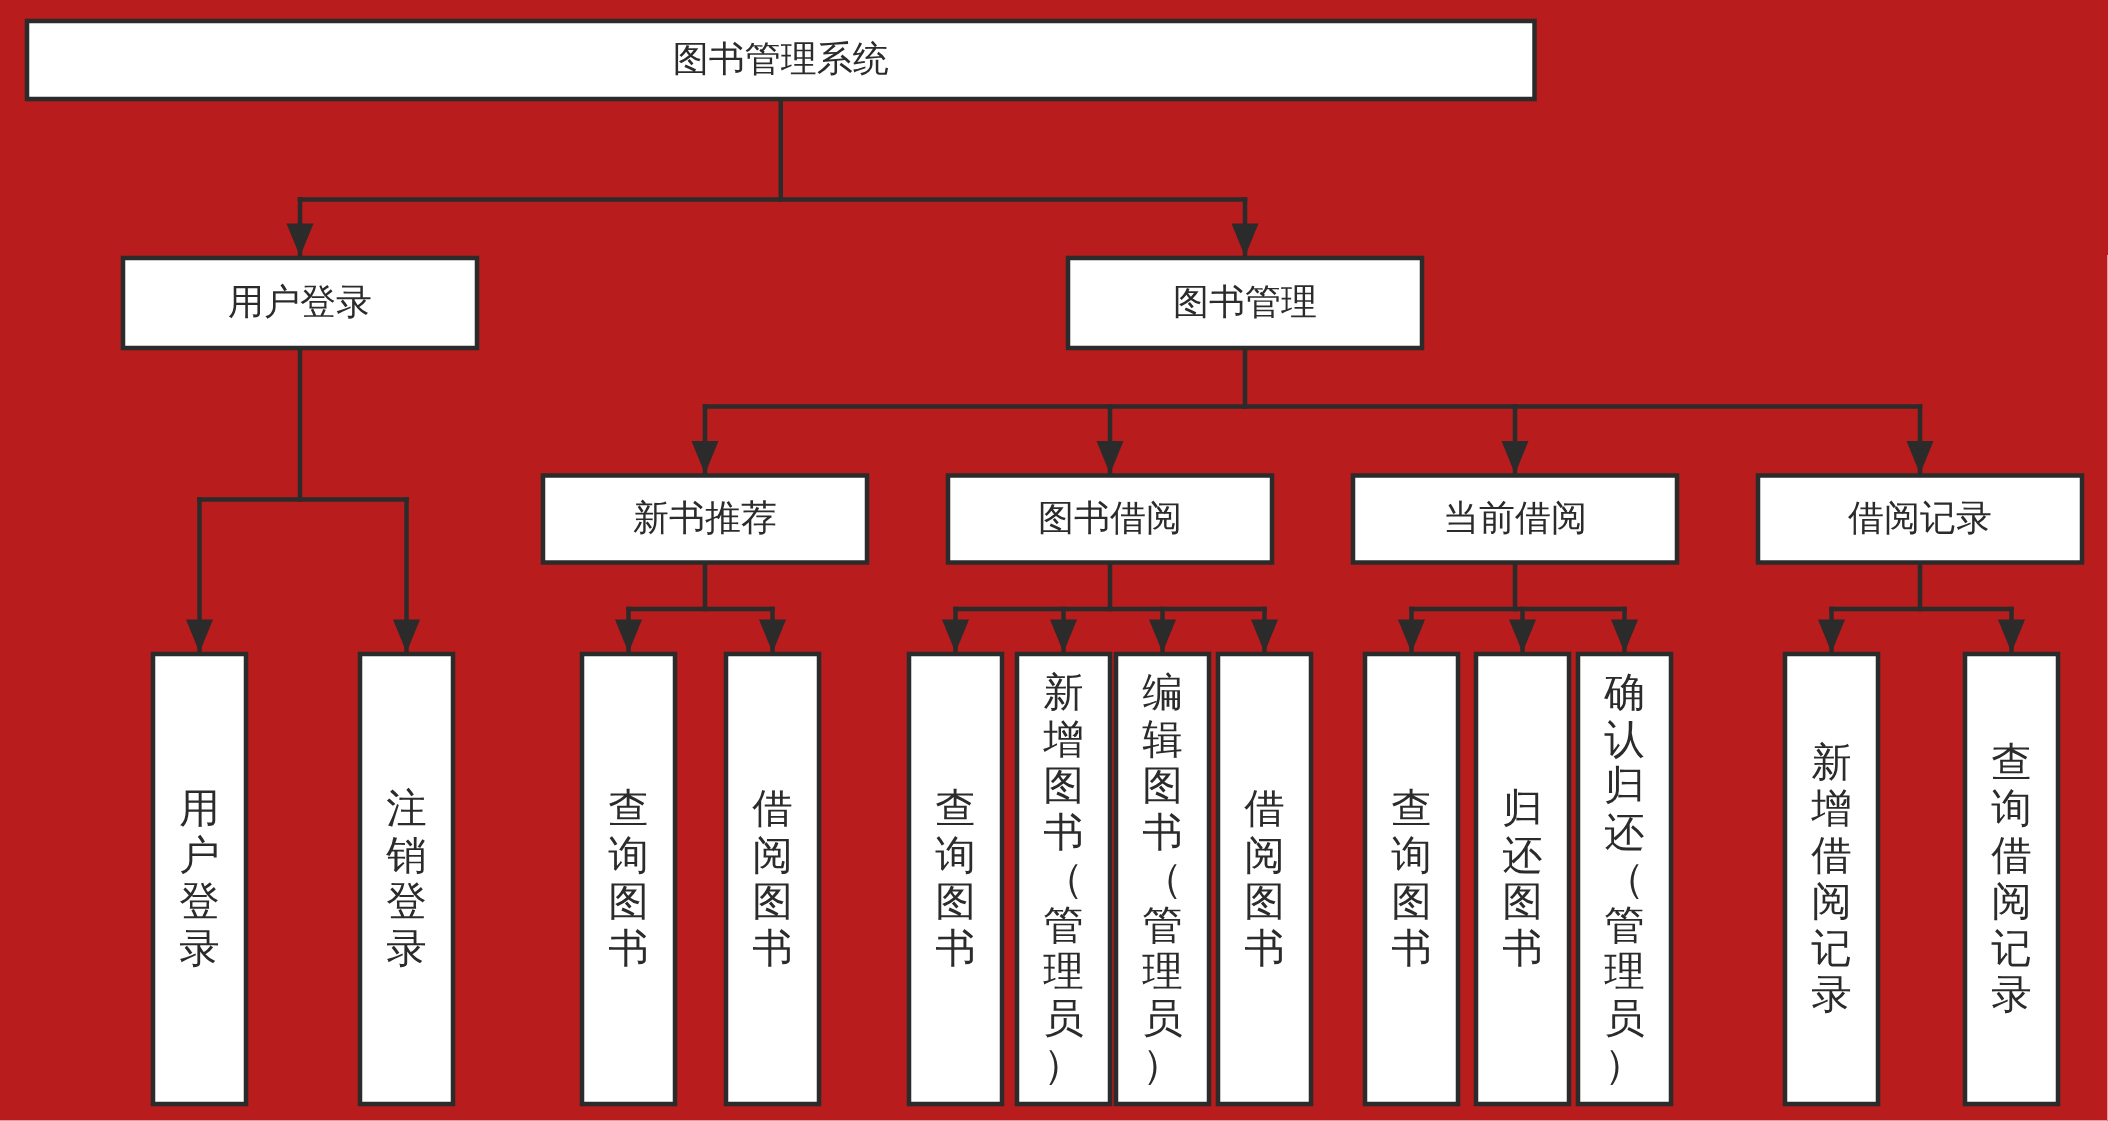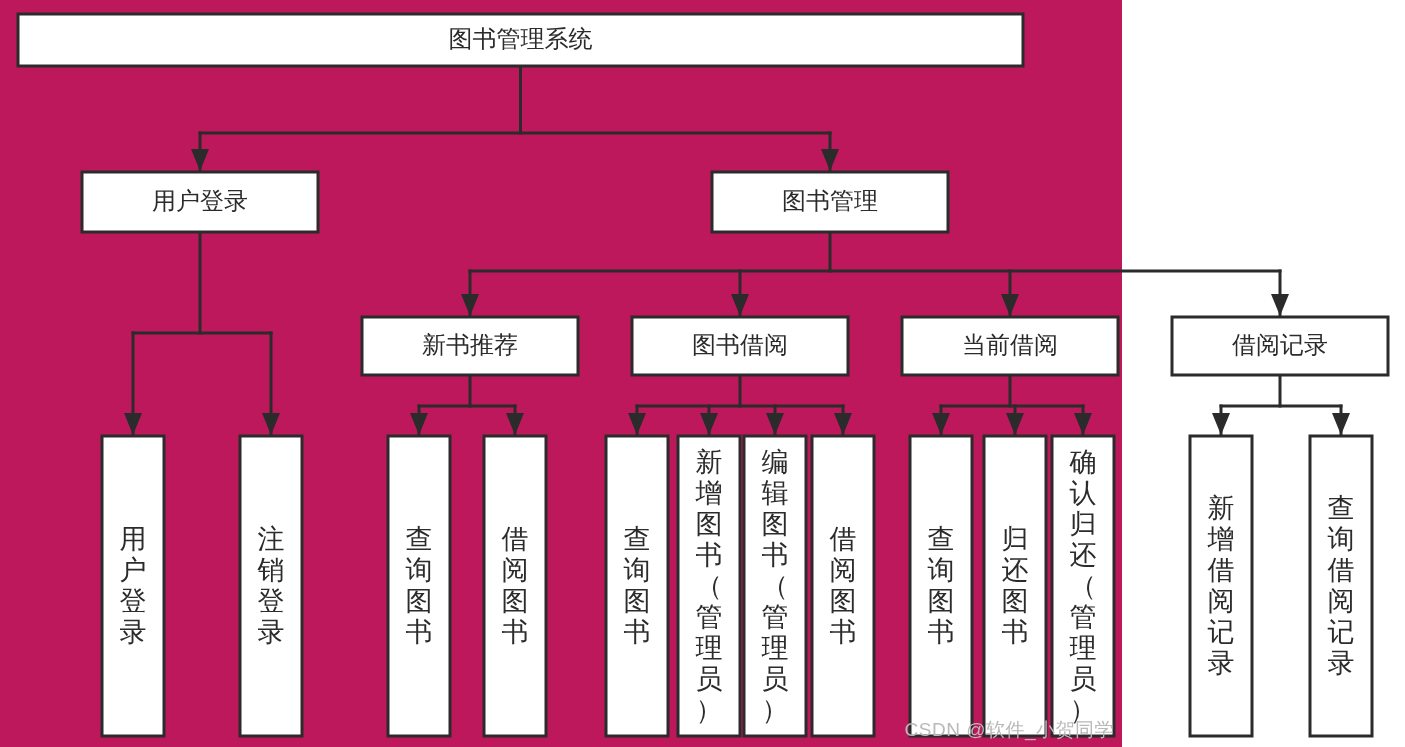--- a/index.html
+++ b/index.html
@@ -9,23 +9,23 @@
     background: #ffffff;
   }
   body {
     width: 1405px;
     height: 747px;
     font-family: "Liberation Sans", "DejaVu Sans", sans-serif;
     overflow: hidden;
   }
   #diagram-root {
     position: relative;
-    width: 1122px;
+    width: 1405px;
     height: 747px;
-    background: #be185d;
+    background: #b91c1c;
   }
   svg#diagram-svg {
     position: absolute;
     left: 0;
     top: 0;
     width: 1405px;
     height: 747px;
     display: block;
   }
   .node-box {
@@ -217,14 +217,13 @@
         <g>
           <rect x="1190" y="436" width="62" height="300" class="node-box"></rect>
           <text x="1221" class="node-label-v"><tspan x="1221" y="517.18">新</tspan><tspan x="1221" y="548.18">增</tspan><tspan x="1221" y="579.18">借</tspan><tspan x="1221" y="610.18">阅</tspan><tspan x="1221" y="641.18">记</tspan><tspan x="1221" y="672.18">录</tspan></text>
         </g>
         <g>
           <rect x="1310" y="436" width="62" height="300" class="node-box"></rect>
           <text x="1341" class="node-label-v"><tspan x="1341" y="517.18">查</tspan><tspan x="1341" y="548.18">询</tspan><tspan x="1341" y="579.18">借</tspan><tspan x="1341" y="610.18">阅</tspan><tspan x="1341" y="641.18">记</tspan><tspan x="1341" y="672.18">录</tspan></text>
         </g>
       </g>
   </svg>
-  <div class="watermark">CSDN @软件_小贺同学</div>
 </div>
 
 </body></html>

